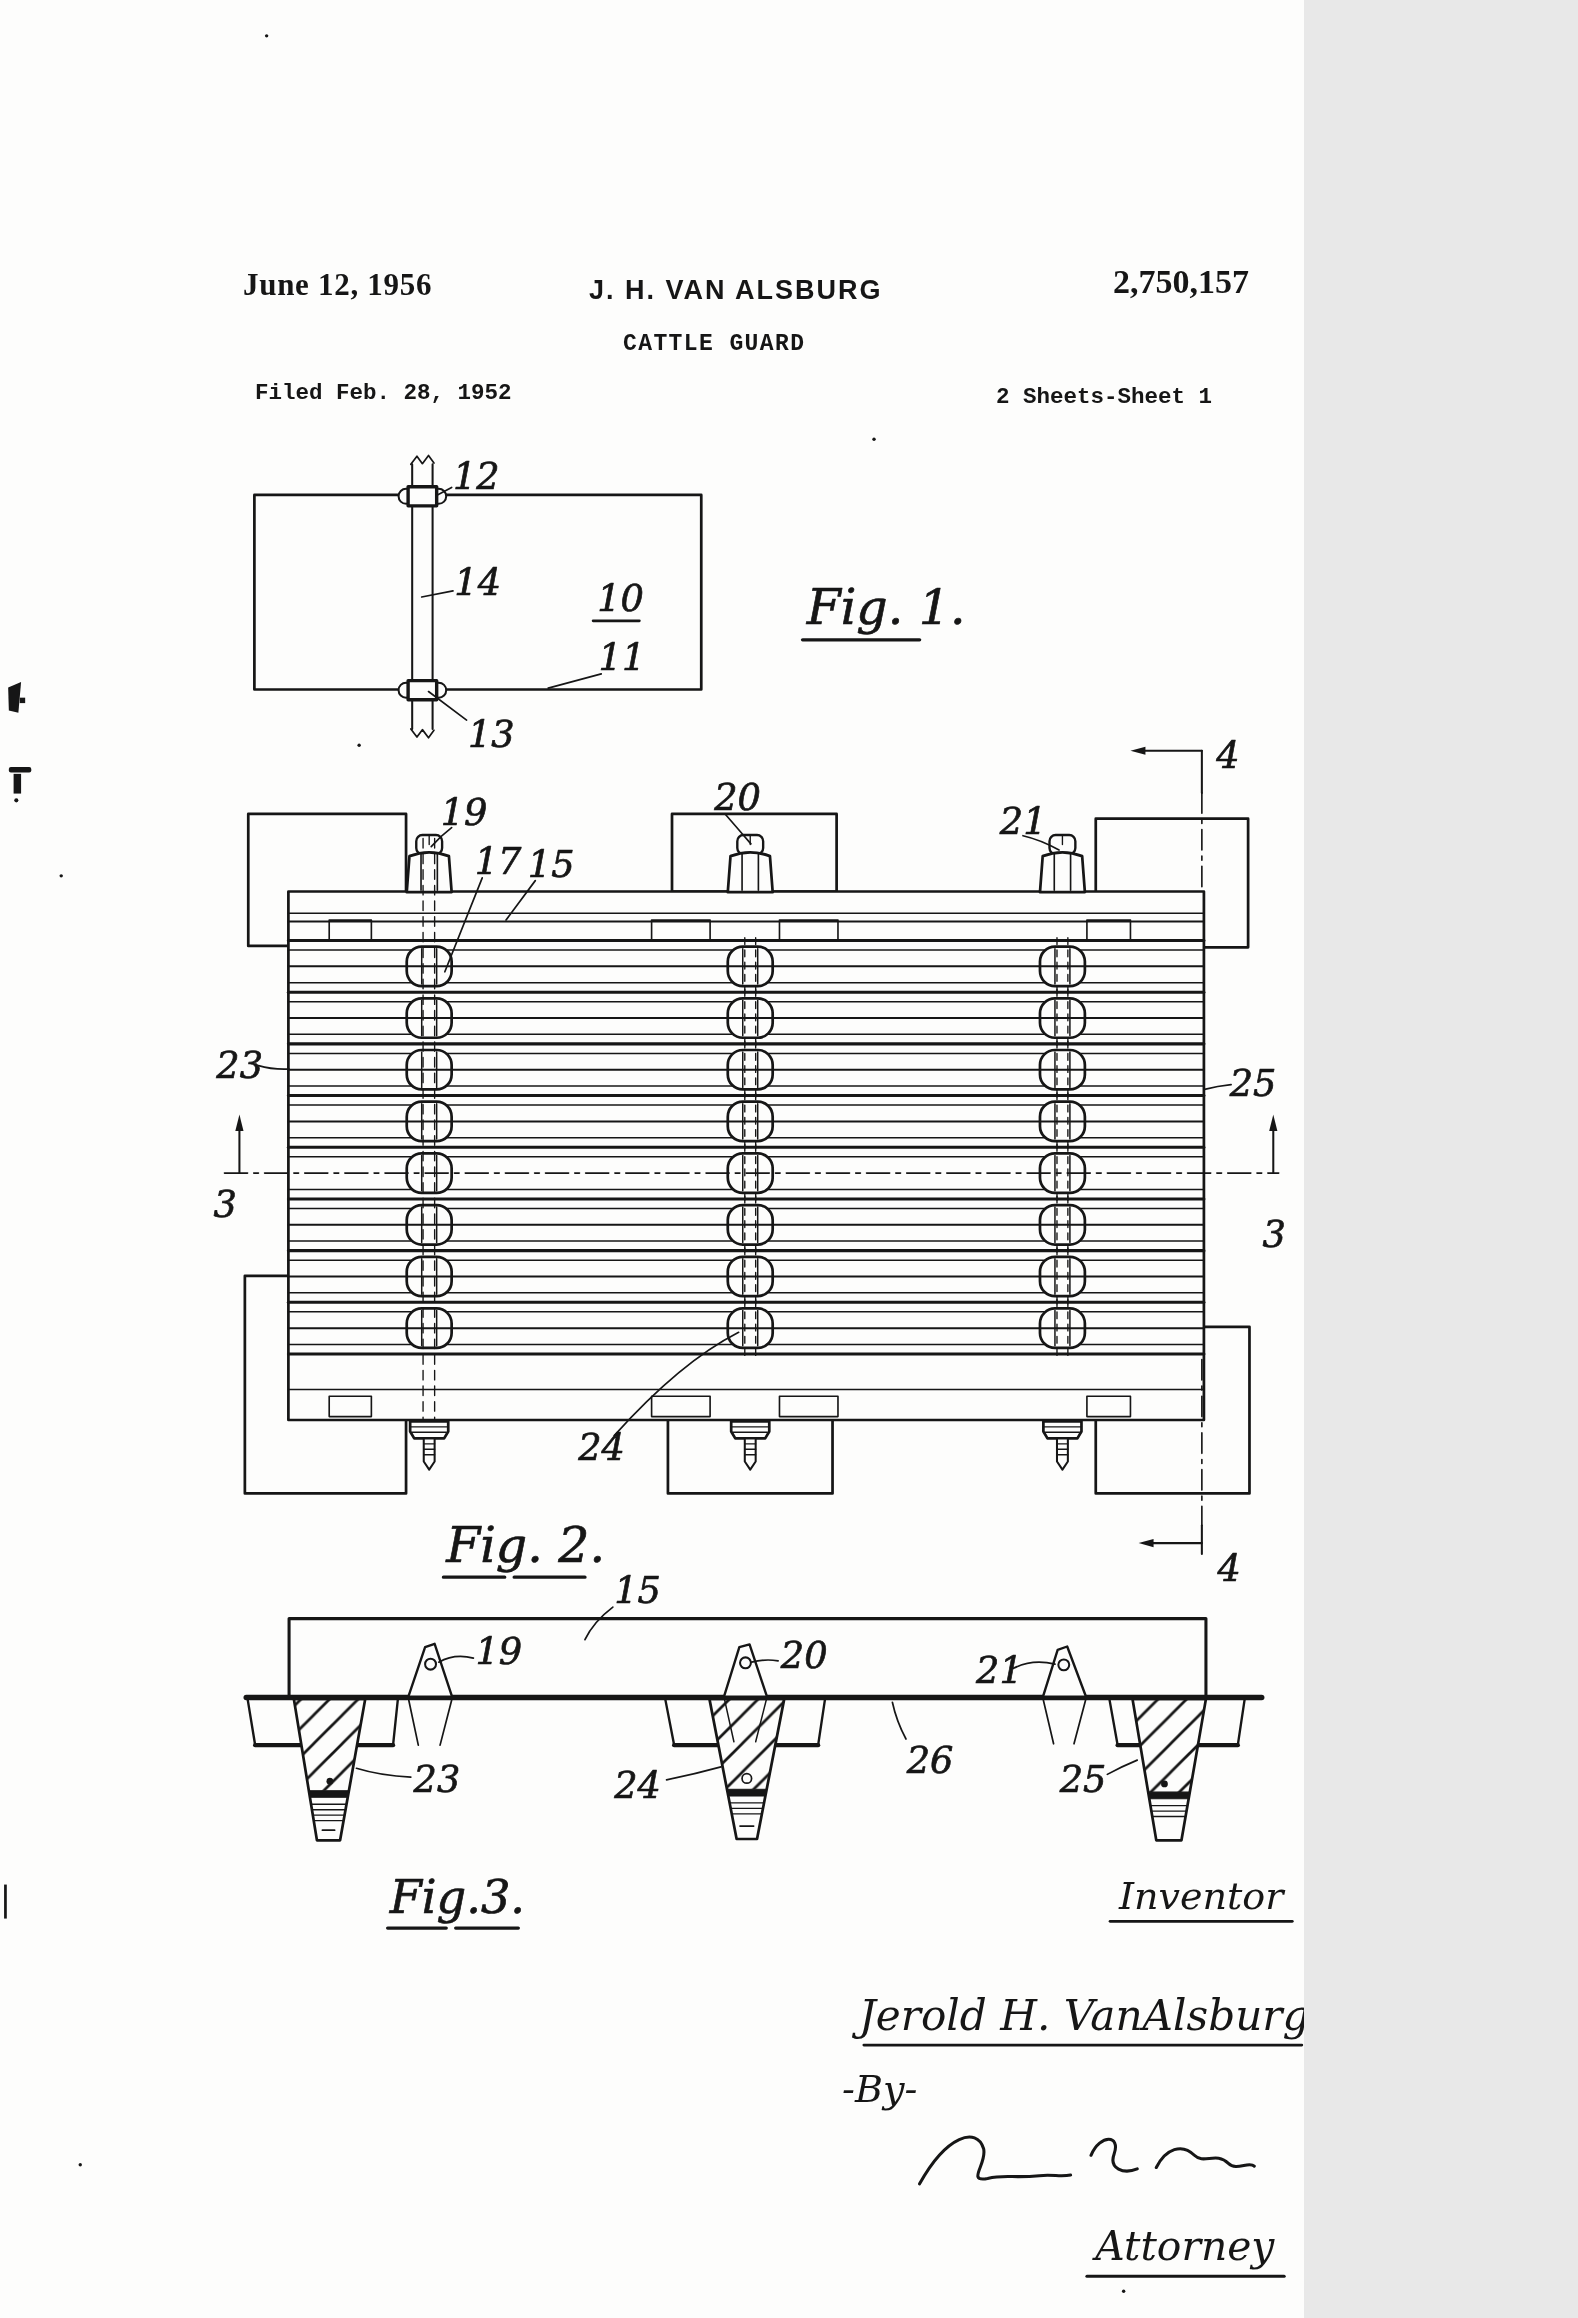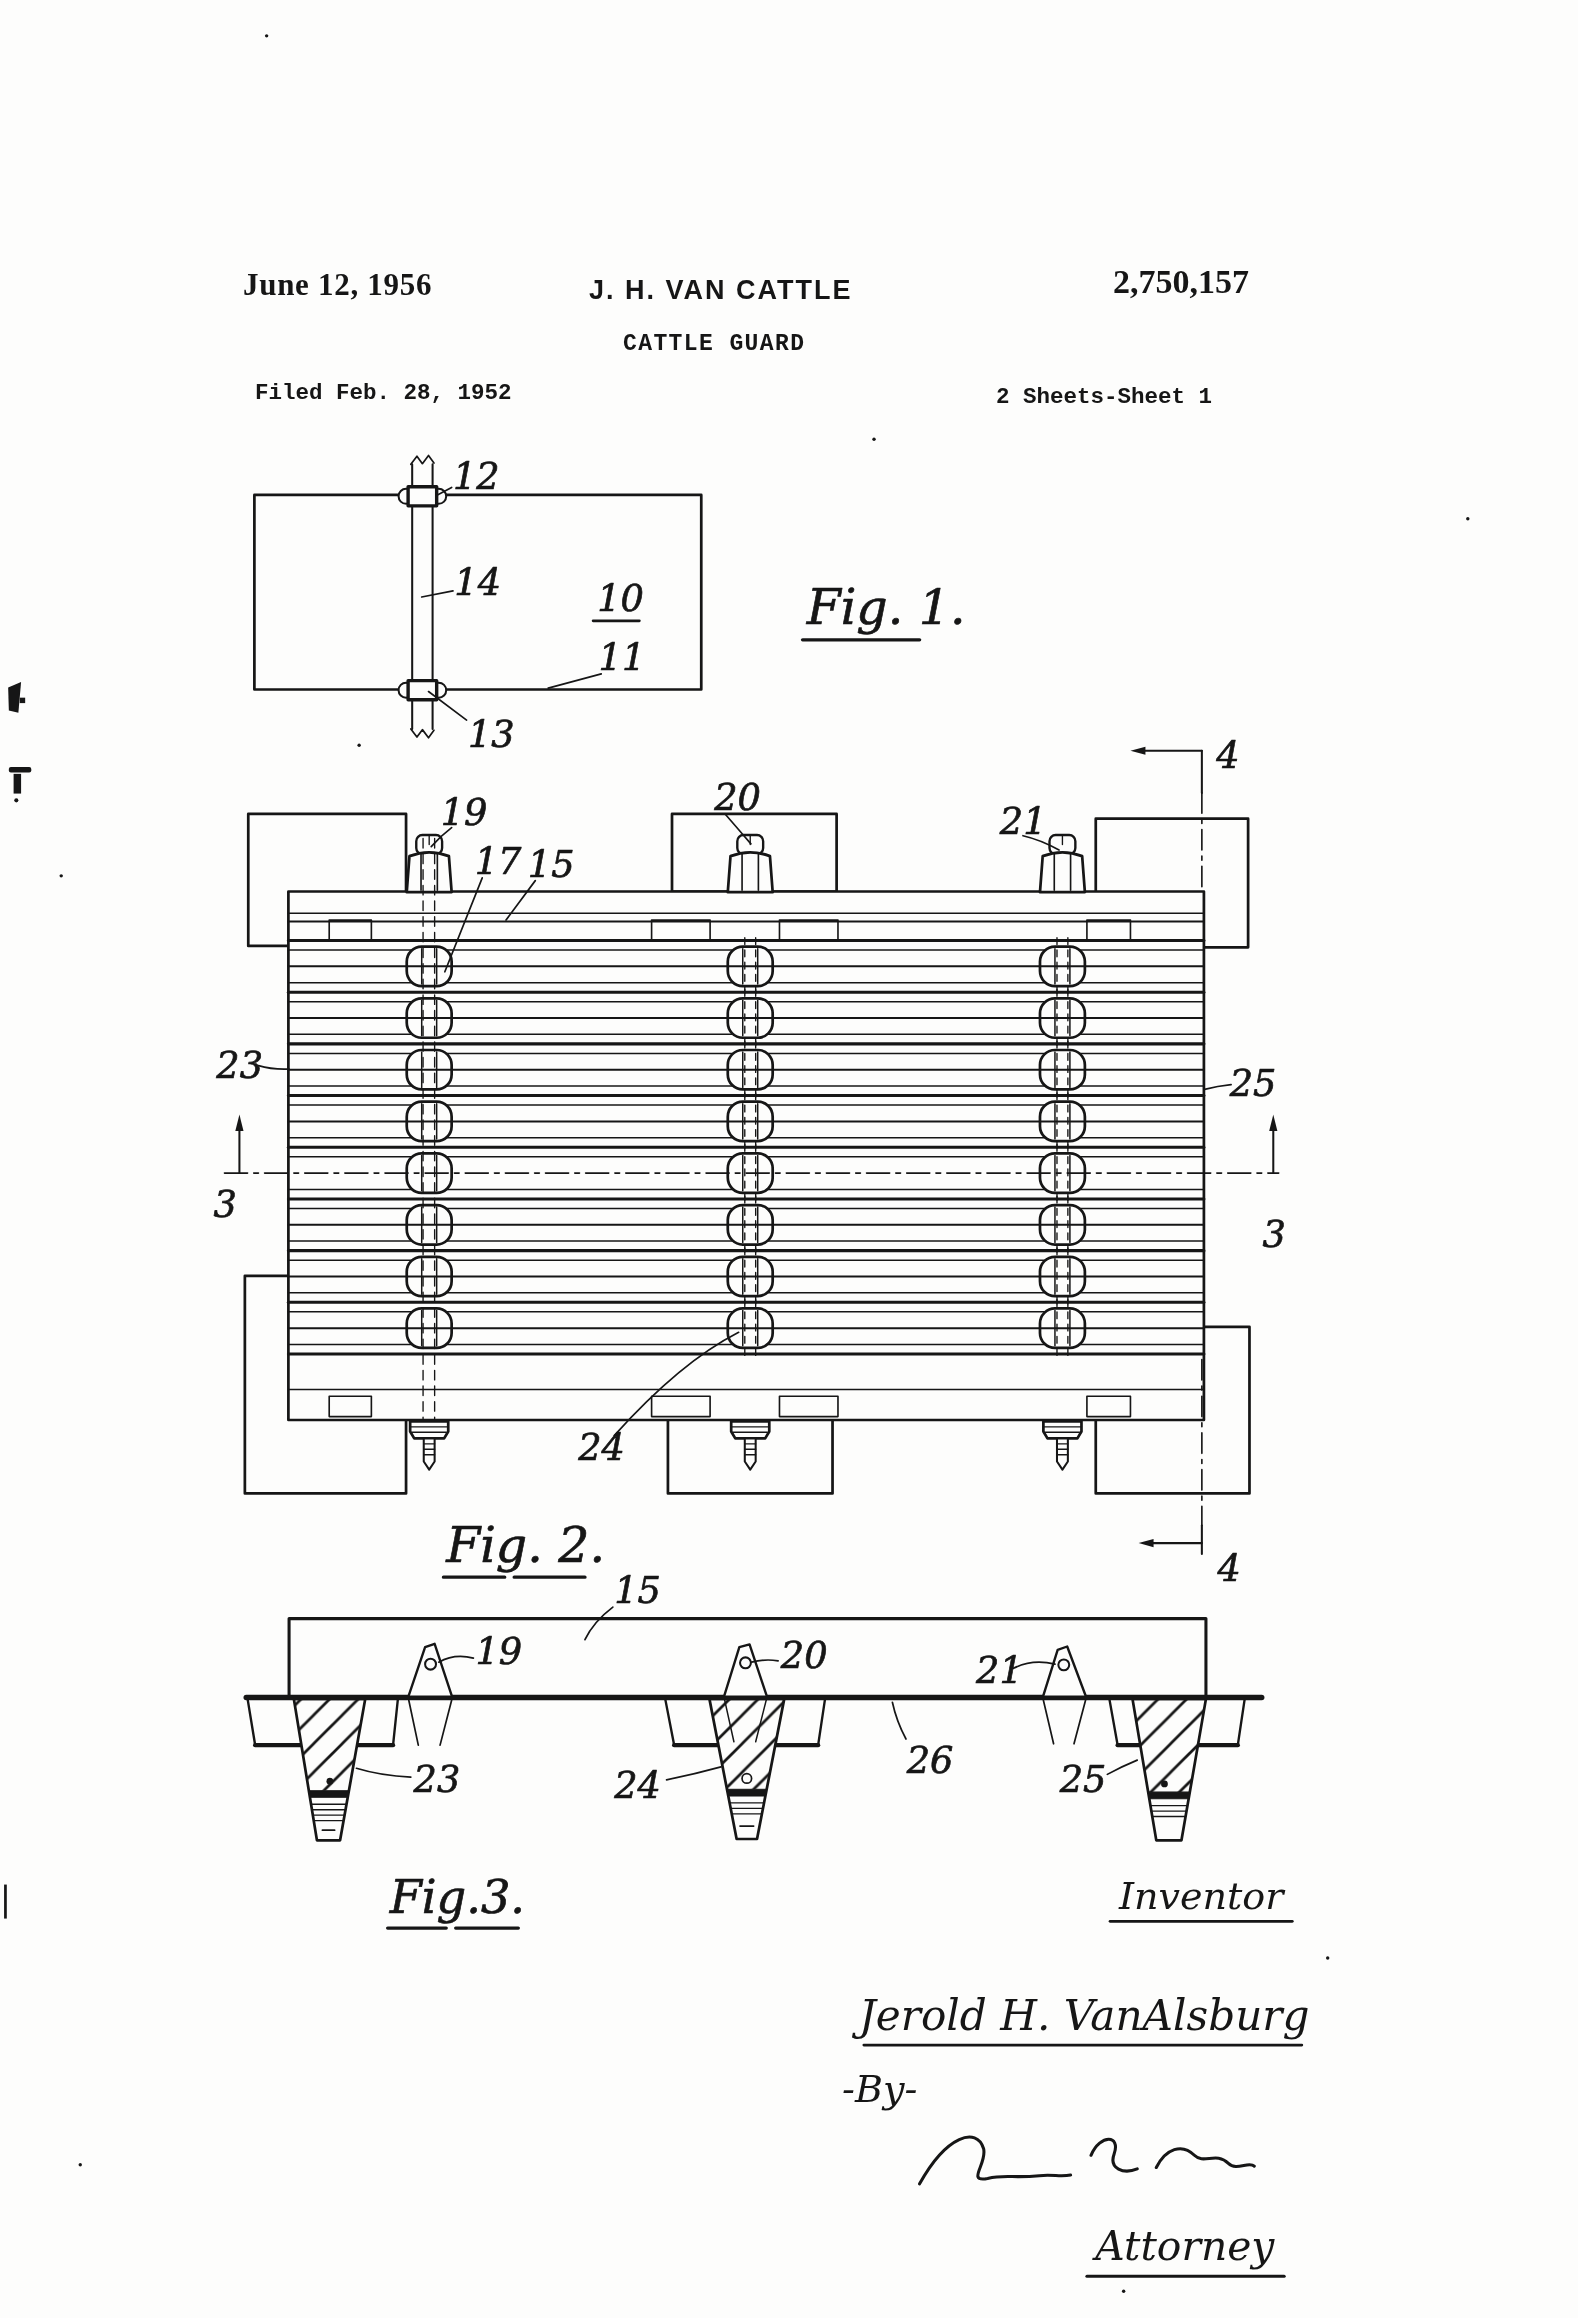--- a/index.html
+++ b/index.html
@@ -1,18 +1,18 @@
 <!DOCTYPE html>
 <html style="font-size:11px"><head>
 <meta charset="utf-8">
 <style>
   html,body{margin:0;padding:0;background:#e8e8e8;}
   .sheet{
     position:relative;
-    width:1578px;height:2319px;
+    width:1304px;height:2319px;
     background:#fdfdfc;
     overflow:hidden;
     font-family:"Liberation Serif",serif;
     color:#161616;
   }
   .hdr{position:absolute;white-space:nowrap;}
   .hdr-date{left:243px;top:267px;font:bold 31px "Liberation Serif",serif;letter-spacing:0.7px;}
   .hdr-author{left:589px;top:275px;font:bold 27px "Liberation Sans",sans-serif;letter-spacing:2px;}
   .hdr-number{left:1113px;top:263px;font:bold 34px "Liberation Serif",serif;}
   .hdr-title{left:623px;top:331px;font:bold 23px "Liberation Mono",monospace;letter-spacing:1.4px;text-align:right;}
@@ -25,21 +25,21 @@
   .hw{font:italic 56px "DejaVu Serif",serif;fill:#161616;}
   .hwname{font:italic 62px "DejaVu Serif",serif;fill:#161616;}
   .hwatt{font:italic 60px "DejaVu Serif",serif;fill:#161616;}
 </style>
 </head>
 <body>
 
 <div class="sheet">
 
   <div class="hdr hdr-date">June 12, 1956</div>
-  <div class="hdr hdr-author">J. H. VAN CATTLE</div>
+  <div class="hdr hdr-author">J. H. VAN ALSBURG</div>
   <div class="hdr hdr-number">2,750,157</div>
   <div class="hdr hdr-title">CATTLE GUARD</div>
   <div class="hdr hdr-filed">Filed Feb. 28, 1952</div>
   <div class="hdr hdr-sheet">2 Sheets-Sheet 1</div>
 
   <svg width="1578" height="2319" viewBox="0 0 2320 3408" stroke-linecap="round" stroke-linejoin="round">
     <defs>
       <pattern id="hatch" patternUnits="userSpaceOnUse" width="42" height="42">
         <path d="M-10,52 L52,-10" stroke="#161616" stroke-width="4" fill="none"></path>
         <path d="M-31,31 L31,-31" stroke="#161616" stroke-width="4" fill="none"></path>

